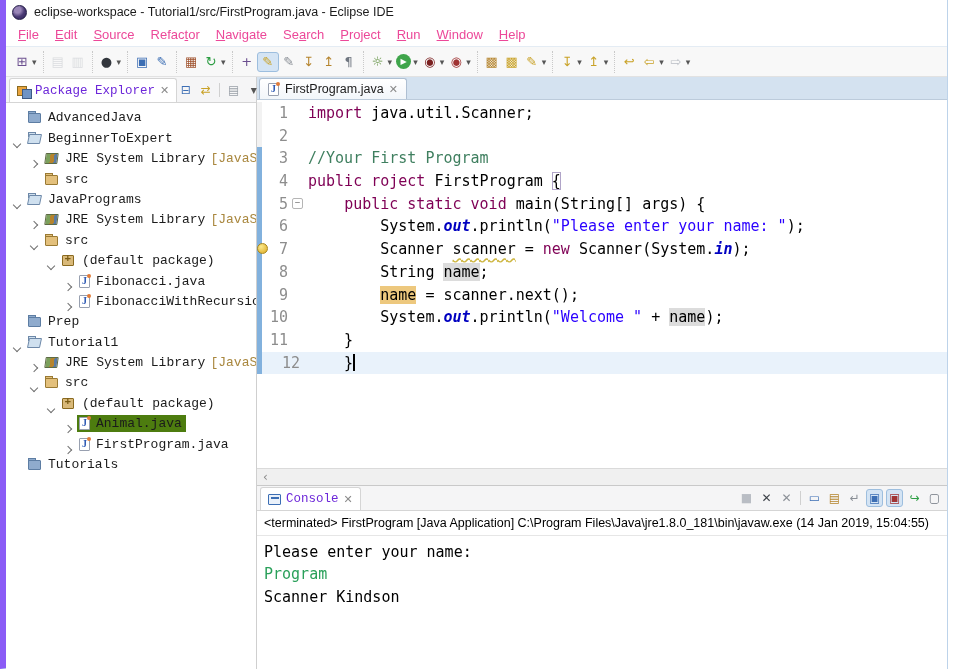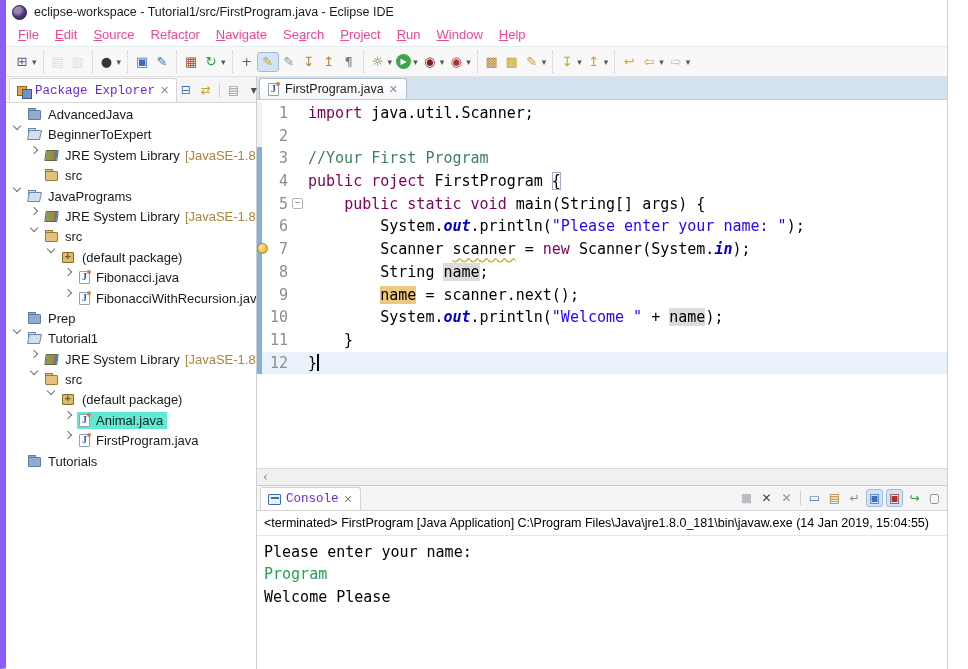--- a/index.html
+++ b/index.html
@@ -49,22 +49,22 @@
   .view-toolbar { margin-left:auto; display:flex; align-items:center; gap:3px; padding-right:4px; }
   .vbtn { font-size:12px; width:17px; text-align:center; cursor:default; font-family:"DejaVu Sans", sans-serif; }
   .vsep { width:1px; height:14px; background:#d0d0d0; margin:0 2px; }
 
   
   .icon-pe { width:13px; height:13px; position:relative; }
   .icon-pe::before { content:""; position:absolute; left:0; top:2px; width:8px; height:8px; background:#e8a33d; border:1px solid #8a6a20; }
   .icon-pe::after  { content:""; position:absolute; left:5px; top:5px; width:8px; height:8px; background:#6f93c4; border:1px solid #3d5a85; }
 
   .tree { flex:1; overflow:hidden; padding-top:3px; background:#fff; }
-  .tree-row { height:20.4px; display:flex; align-items:flex-start; font-size:13px; color:#1b1b1b; white-space:nowrap; }
-  .tree-row.sel .row-label-wrap { background:#5eead4; }
+  .tree-row { height:20.4px; display:flex; align-items:flex-end; font-size:13px; color:#1b1b1b; white-space:nowrap;font-family:Liberation Mono, monospace; }
+  .tree-row.sel .row-label-wrap { background:#4d7c0f; }
   .row-label-wrap { display:flex; align-items:center; gap:5px; padding:1px 4px 1px 2px; }
   .chev { width:6px; height:6px; border-right:1.4px solid #707070; border-bottom:1.4px solid #707070;
           display:inline-block; flex:0 0 auto; margin-right:6px; }
   .chev.open  { transform:rotate(45deg); margin-top:-3px; }
   .chev.closed{ transform:rotate(-45deg); }
   .chev.none { border:none; }
   .dec { color:#a9873e; }
 
   .ticon { width:15px; height:13px; position:relative; flex:0 0 auto; display:inline-block; }
   .fold-shape { position:absolute; left:0; top:2px; width:13px; height:10px; border-radius:1px; }
@@ -85,21 +85,21 @@
 
   
   .editor-tabbar { height:23px; background:#d4e2f0; border-bottom:1px solid #bccbdb; display:flex; }
   .editor-tab { background:linear-gradient(#ffffff,#f2f6fa); border:1px solid #aebfd2; border-bottom:none;
                 border-radius:3px 3px 0 0; display:flex; align-items:center; gap:5px; padding:0 8px; margin:1px 0 0 2px; }
   .editor-tab .lbl { font-size:12.5px; color:#1b1b1b; }
 
   .editor-body { background:#fff; height:368px; overflow:hidden; position:relative;
                  font-family:"DejaVu Sans Mono", monospace; font-size:15px; padding-top:2px; }
   .code-row { display:flex; height:22.7px; line-height:22.7px; position:relative; white-space:pre; }
-  .code-row.cur { background:#e9f2fb; }
+  .code-row.cur { background:#e9f2fb;gap:12px; }
   .g-diff { width:5px; flex:0 0 auto; background:#f2f2f2; }
   .g-diff.chg { background:#82b1dd; }
   .g-num { width:28px; flex:0 0 auto; text-align:right; color:#8d8d8d; padding-right:2px; }
   .g-fold { width:14px; flex:0 0 auto; position:relative; }
   .g-fold.has::before { content:"−"; position:absolute; left:2px; top:5.5px; width:9px; height:9px; line-height:7px;
       font-size:9px; text-align:center; color:#777; border:1px solid #b5b5b5; background:#fff; border-radius:2px; }
   .code-text { padding-left:4px; }
   .warn-bulb { position:absolute; left:0px; top:5px; width:11px; height:11px; border-radius:50%;
       background:radial-gradient(circle at 35% 30%, #fbe98c, #e3b93c 75%); border:1px solid #a8871f; z-index:2; }
   .tk-kw  { color:var(--keyword); font-weight:normal; }
@@ -501,18 +501,18 @@
             <span class="vbtn" style="color: rgb(46, 158, 68);">↪</span>
             <span class="vbtn" style="color: rgb(111, 118, 128);">▢</span>
           </div>
       </div>
 
       <div class="console-status">&lt;terminated&gt; FirstProgram [Java Application] C:\Program Files\Java\jre1.8.0_181\bin\javaw.exe (14 Jan 2019, 15:04:55)</div>
 
       <div class="console-out">
           <div class="con-line out">Please enter your name: </div>
           <div class="con-line in">Program</div>
-          <div class="con-line out">Welcome Please</div>
+          <div class="con-line out">Scanner Kindson</div>
         </div>
 
     </div>
   </div>
 </div>
 
 </body></html>

